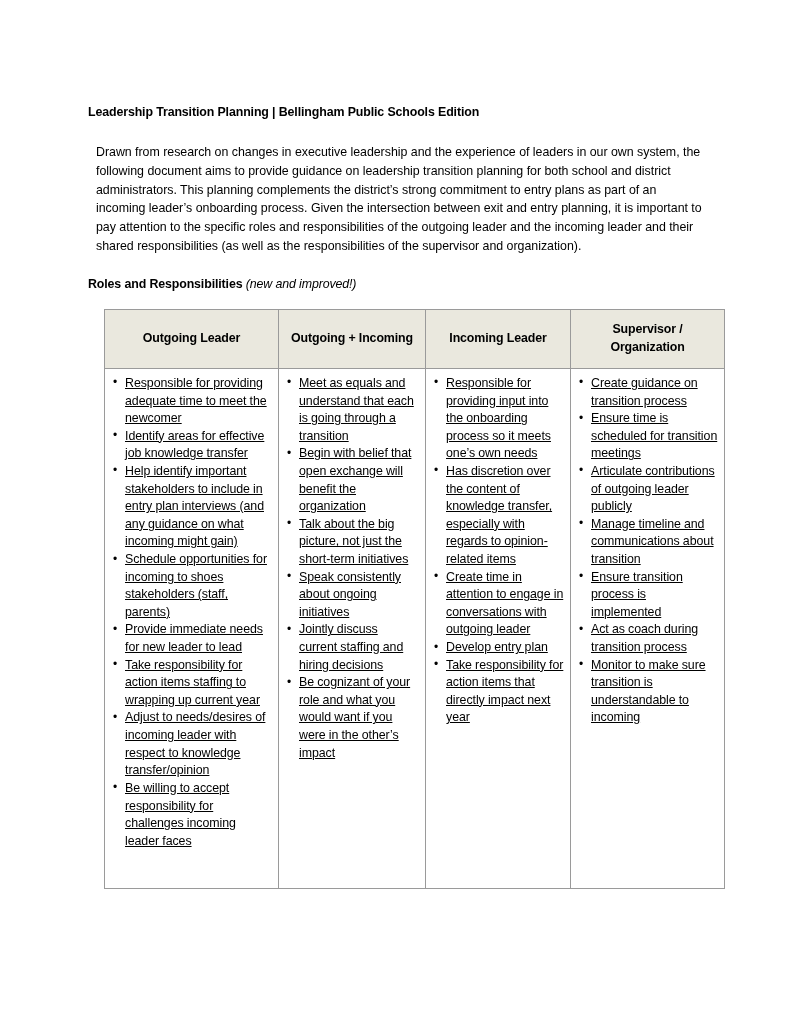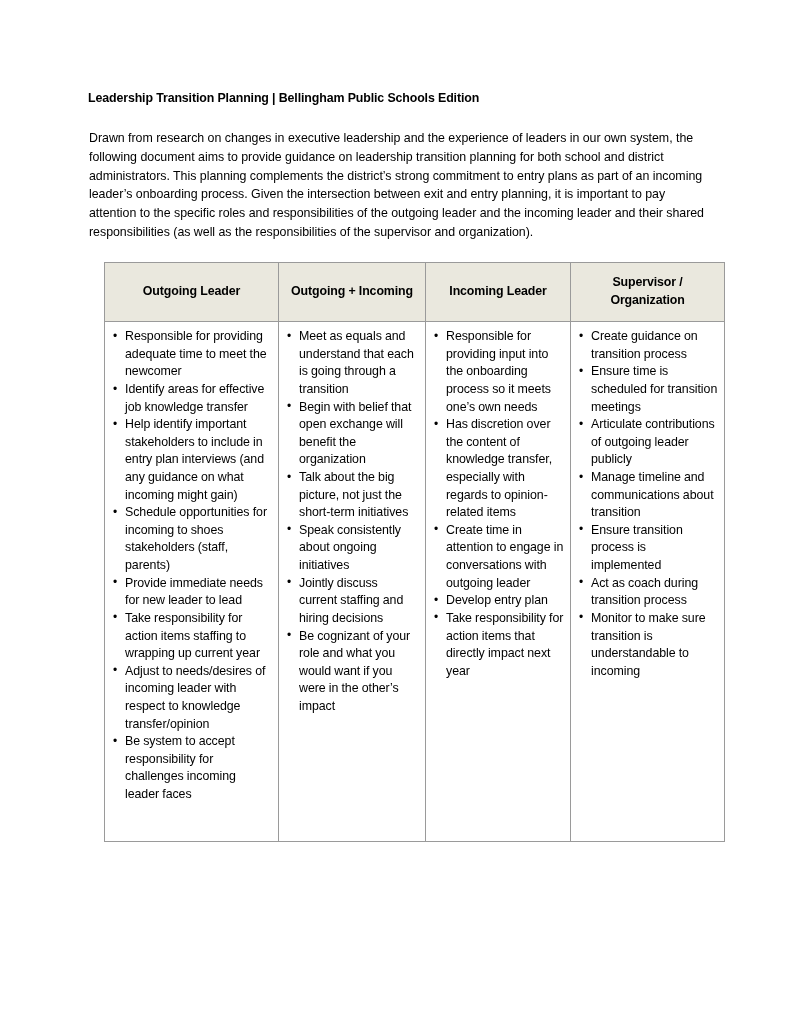--- a/index.html
+++ b/index.html
@@ -17,36 +17,36 @@
   .page {
     position: relative;
     width: 791px;
     height: 1024px;
     background: #ffffff;
     box-sizing: border-box;
   }
   .content {
     position: absolute;
     left: 88px;
-    top: 90px;
+    top: 104px;
     width: 620px;
   }
 
   .doc-title {
     font-size: 12.4px;
     font-weight: bold;
     letter-spacing: -0.01em;
     line-height: 1.35;
     margin: 0 0 22px 0;
   }
 
   .intro {
     font-size: 12.4px;
     line-height: 1.525;
-    margin: 0 0 20px 1px;
+    margin: 0 0 20px 8px;
     text-align: left;
     letter-spacing: -0.002em;
   }
 
   .section-heading {
     font-size: 12.4px;
     line-height: 1.35;
     margin: 0 0 4px 0;
     letter-spacing: -0.01em;
   }
@@ -84,20 +84,21 @@
   table.roles td {
     background: #ffffff;
     padding: 6px 6px 8px 6px;
     height: 505px;
   }
 
   ul.cell-list {
     list-style: none;
     margin: 0;
     padding: 0;
+    text-decoration: underline;
   }
   ul.cell-list li {
     position: relative;
     font-size: 12.4px;
     line-height: 1.42;
     padding-left: 14px;
     margin: 0 0 0 0;
     letter-spacing: -0.005em;
     word-spacing: -0.2px;
   }
@@ -119,20 +120,21 @@
 </head>
 <body>
 
 <div class="page">
   <div class="content">
 
     <h1 class="doc-title">Leadership Transition Planning | Bellingham Public Schools Edition</h1>
 
     <p class="intro">Drawn from research on changes in executive leadership and the experience of leaders in our own system, the following document aims to provide guidance on leadership transition planning for both school and district administrators.  This planning complements the district’s strong commitment to entry plans as part of an incoming leader’s onboarding process.  Given the intersection between exit and entry planning, it is important to pay attention to the specific roles and responsibilities of the outgoing leader and the incoming leader and their shared responsibilities (as well as the responsibilities of the supervisor and organization).</p>
 
+    <p class="section-heading"><span class="strong">Roles and Responsibilities </span><span class="ital">(new and improved!)</span></p>
 
     <table class="roles">
       <colgroup>
         <col class="c1">
           <col class="c2">
           <col class="c3">
           <col class="c4">
       </colgroup>
       <thead>
         <tr>
@@ -146,21 +148,21 @@
         <tr>
           <td>
             <ul class="cell-list">
               <li>Responsible for providing adequate time to meet the newcomer</li>
               <li>Identify areas for effective job knowledge transfer</li>
               <li>Help identify important stakeholders to include in entry plan interviews (and any guidance on what incoming might gain)</li>
               <li>Schedule opportunities for incoming to shoes stakeholders (staff, parents)</li>
               <li>Provide immediate needs for new leader to lead</li>
               <li>Take responsibility for action items staffing to wrapping up current year</li>
               <li>Adjust to needs/desires of incoming leader with respect to knowledge transfer/opinion</li>
-              <li>Be system to accept responsibility for challenges incoming leader faces</li>
+              <li>Be willing to accept responsibility for challenges incoming leader faces</li>
             </ul>
           </td>
           <td>
             <ul class="cell-list">
               <li>Meet as equals and understand that each is going through a transition</li>
               <li>Begin with belief that open exchange will benefit the organization</li>
               <li>Talk about the big picture, not just the short-term initiatives</li>
               <li>Speak consistently about ongoing initiatives</li>
               <li>Jointly discuss current staffing and hiring decisions</li>
               <li>Be cognizant of your role and what you would want if you were in the other’s impact</li>

